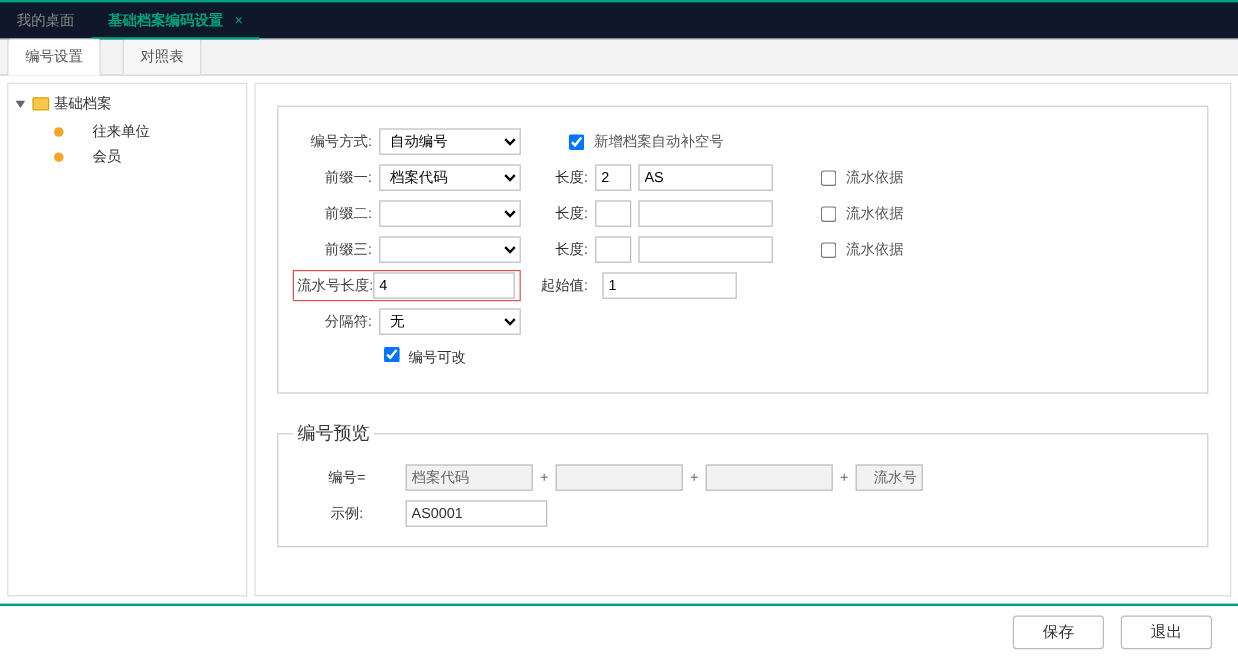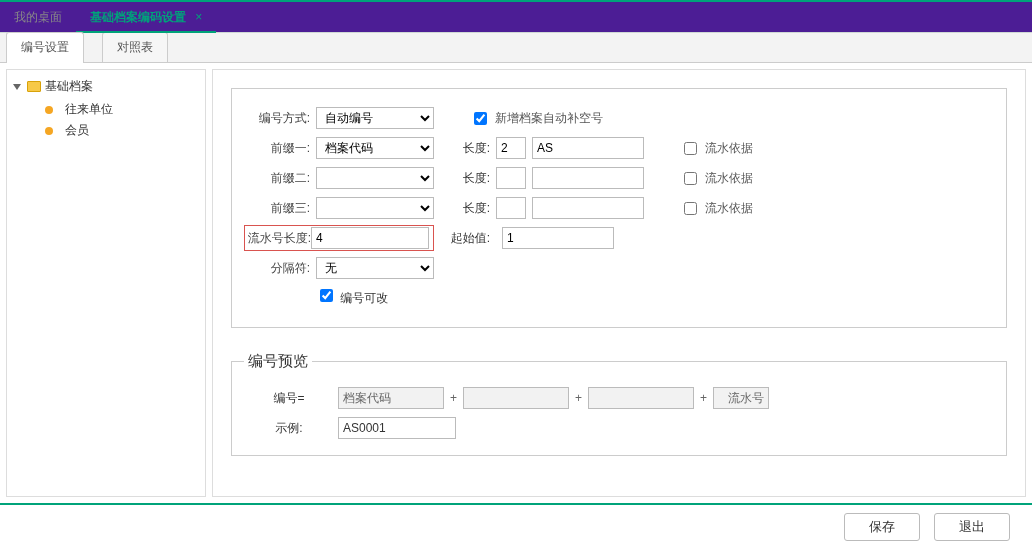--- a/index.html
+++ b/index.html
@@ -12,21 +12,21 @@
       height: 558px;
       overflow: hidden;
     }
     
     .app-tabs {
       height: 33px;
       border-top: 2px solid #00a37a;
       border-bottom: 1px solid #cfd8d5;
       display: flex;
       align-items: stretch;
-      background: #4c1d95;
+      background: #0f172a;
     }
     .app-tab {
       padding: 0 14px;
       line-height: 30px;
       color: #888;
       cursor: pointer;
       position: relative;
     }
     .app-tab.active {
       color: #00a37a;
@@ -107,21 +107,21 @@
       border: 1px solid #d8a20a;
       border-radius: 1px;
     }
     .tree-children {
       margin-left: 28px;
       margin-top: 4px;
     }
     .tree-leaf {
       display: flex;
       align-items: center;
-      gap: 12px;
+      gap: 24px;
       padding: 2px 4px;
       cursor: pointer;
       border-radius: 2px;
     }
     .tree-leaf.selected { background: #ececec; }
     .bullet {
       width: 8px; height: 8px;
       border-radius: 50%;
       background: #f5a623;
     }

